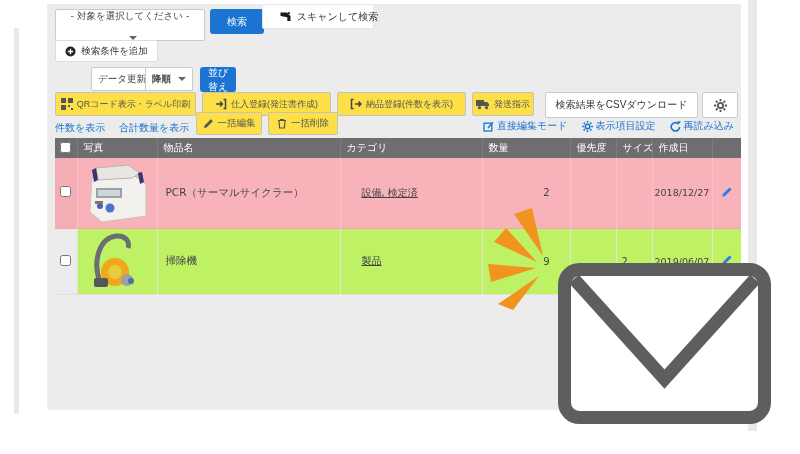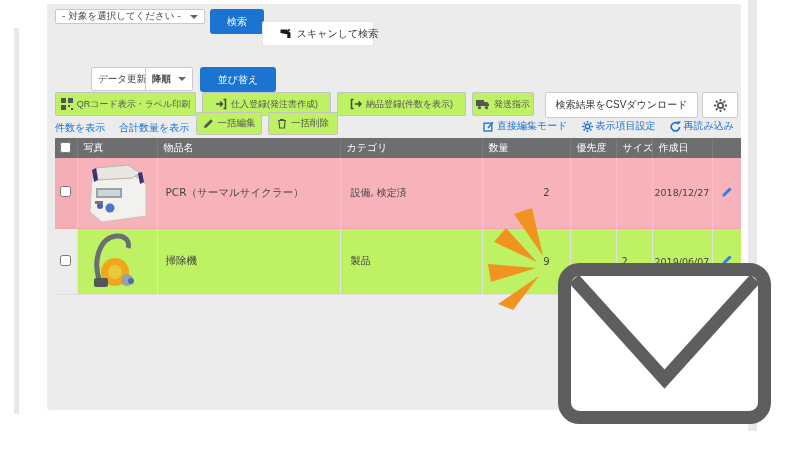--- a/index.html
+++ b/index.html
@@ -8,77 +8,86 @@
   .abs{position:absolute;}
   .panel{left:47px;top:4px;width:694px;height:406px;background:#ececec;overflow:hidden;border-radius:2px;}
   .strip{background:#e9e9e9;}
   .select{background:#fff;border:1px solid #c9c9c9;border-radius:2px;font-size:9.5px;color:#444;
           display:flex;align-items:center;justify-content:space-between;padding:0 6px;box-sizing:border-box;cursor:pointer;white-space:nowrap;overflow:hidden;}
   .chev{width:0;height:0;border-left:4px solid transparent;border-right:4px solid transparent;border-top:4px solid #666;margin-left:5px;flex:none;}
   .btn-blue{background:#1b73d2;color:#fff;border:none;border-radius:3px;font-size:10px;
             display:flex;align-items:center;justify-content:center;cursor:pointer;box-sizing:border-box;}
   .btn-white{background:#fff;border:1px solid #ddd;border-radius:2px;font-size:10px;color:#333;
              display:flex;align-items:center;justify-content:center;gap:5px;box-sizing:border-box;cursor:pointer;white-space:nowrap;}
-  .btn-light{background:#bef264;border:1px solid #c3c3c3;border-radius:2px;font-size:9px;color:#555;
+  .btn-light{background:#fde047;border:1px solid #c3c3c3;border-radius:2px;font-size:9px;color:#555;
              display:flex;align-items:center;justify-content:center;gap:4px;padding:0 5px;box-sizing:border-box;cursor:pointer;white-space:nowrap;}
   .link{color:#1a73d2;font-size:10px;display:flex;align-items:center;gap:3px;cursor:pointer;white-space:nowrap;text-align:center;}
   .linkrow{display:flex;gap:14px;align-items:center;}
   table{border-collapse:collapse;table-layout:fixed;width:686px;background:#bef264;}
   th{background:#6e6e6e;color:#fff;font-size:10px;font-weight:normal;text-align:left;padding:0 0 0 6px;height:20px;
      border-right:1px solid #7d7d7d;white-space:nowrap;overflow:hidden;}
   td{border-right:1px solid #e3e3e3;border-bottom:1px solid #e0e0e0;font-size:10px;color:#444;
      padding:0;vertical-align:middle;overflow:hidden;white-space:nowrap;}
   tr.hl td{background:#f8b3ba;border-right-color:#f9c2c8;border-bottom-color:#f4a6ae;}
   td.cb, th.cb{text-align:center;padding:0;}
   td.cb{background:#ececec;}
   tr.hl td.cb{background:#f5adb5;}
   td.name{padding-left:8px;font-size:10.5px;}
-  td.cat{padding-left:10px;}
+  td.cat{padding-left:21px;text-decoration:underline;}
   td.qty{text-align:right;padding-right:20px;}
   td.size{padding-left:5px;}
   td.date{padding-left:2px;font-size:9.5px;}
   td.edit{text-align:center;}
   input[type=checkbox]{width:11px;height:11px;margin:0;accent-color:#fff;}
   .ico{display:inline-flex;align-items:center;justify-content:center;flex:none;}
 </style>
 </head>
 <body>
 
 <div class="abs strip" style="left:14px;top:28px;width:5px;height:386px;"></div>
 <div class="abs strip" style="left:748px;top:0;width:9px;height:431px;"></div>
 
 <div class="abs panel">
 
-  <div class="abs select" style="left:8px;top:5px;width:150px;height:15px;">
+  <div class="abs select" style="left:8px;top:5px;width:150px;height:32px;flex-direction:column;">
     <span style="overflow:hidden;">- 対象を選択してください -</span>
     <span class="chev"></span>
   </div>
   <button class="abs btn-blue" style="left:163px;top:5px;width:54px;height:25px;">
     <span>検索</span>
   </button>
-  <button class="abs btn-white" style="left:215px;top:17px;width:112px;height:25px;border-color:#e6e6e6;padding-left:27px;">
+  <button class="abs btn-white" style="left:215px;top:0;width:112px;height:25px;border-color:#e6e6e6;padding-left:27px;">
     <span class="ico">
       <svg width="13" height="13" viewBox="0 0 13 13">
           <path d="M1.5 2.5 h6.5 l3.5 3.5 v5 h-3.2 v-3.8 l-6.8 -1.2 z" fill="#1a1a1a"></path>
           <circle cx="10" cy="3" r="1.1" fill="#1a1a1a"></circle>
         </svg>
     </span>
     <span>スキャンして検索</span>
   </button>
 
+  <button class="abs btn-white" style="left:8px;top:36px;width:103px;height:22px;font-size:9.5px;">
+    <span class="ico">
+      <svg width="11" height="11" viewBox="0 0 11 11">
+          <circle cx="5.5" cy="5.5" r="5" fill="#222"></circle>
+          <path d="M5.5 2.8v5.4M2.8 5.5h5.4" stroke="#fff" stroke-width="1.4"></path>
+        </svg>
+    </span>
+    <span>検索条件を追加</span>
+  </button>
 
   <div class="abs select" style="left:8px;top:63px;width:73px;height:24px;margin-left:36px;">
     <span>データ更新日</span>
     <span class="chev"></span>
   </div>
   <div class="abs select" style="left:98px;top:63px;width:48px;height:24px;font-weight:bold;">
     <span>降順</span>
     <span class="chev"></span>
   </div>
-  <button class="abs btn-blue" style="left:153px;top:63px;width:76px;height:25px;">
+  <button class="abs btn-blue" style="left:153px;top:63px;width:36px;height:25px;">
     <span>並び替え</span>
   </button>
 
   <button class="abs btn-light" style="left:8px;top:88px;width:141px;height:24px;">
     <span class="ico">
       <svg width="12" height="12" viewBox="0 0 12 12" fill="#555">
           <rect x="0" y="0" width="5" height="5"></rect>
           <rect x="7" y="0" width="5" height="5"></rect>
           <rect x="0" y="7" width="5" height="5"></rect>
           <rect x="7" y="7" width="2" height="2"></rect>

